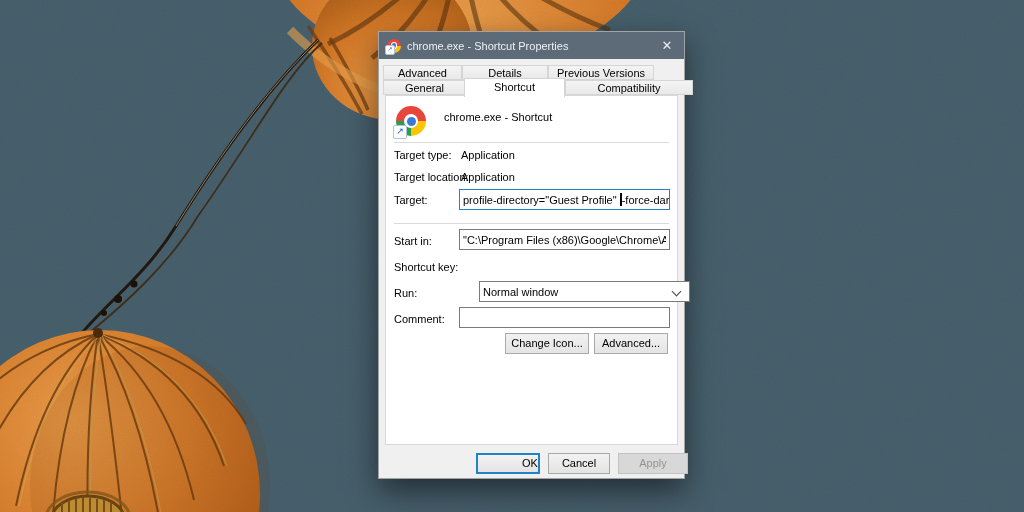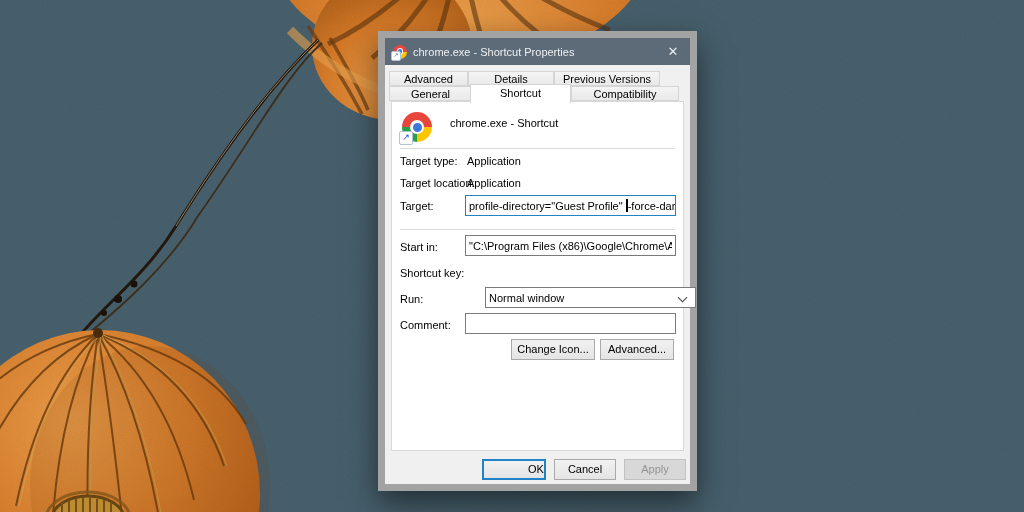--- a/index.html
+++ b/index.html
@@ -2,21 +2,21 @@
 <html><head>
 <meta charset="utf-8">
 <style>
   html,body{margin:0;padding:0;}
   #stage{position:relative;width:1024px;height:512px;overflow:hidden;background:#4a6471;
          font-family:"Liberation Sans", sans-serif;-webkit-font-smoothing:antialiased;}
   .bg{position:absolute;left:0;top:0;z-index:0;}
 
   
   .dialog{position:absolute;left:378px;top:31px;width:305px;height:446px;z-index:5;
-          background:#f0f0f0;border:7px solid #a3a3a3;box-shadow:0 12px 28px rgba(0,0,0,.5);
+          background:#f0f0f0;border:1px solid #a3a3a3;box-shadow:0 12px 28px rgba(0,0,0,.5);
           font-size:11px;color:#000;}
   .titlebar{position:absolute;left:0;top:0;right:0;height:27px;background:#5d6a77;
             display:flex;align-items:center;padding-left:8px;box-sizing:border-box;}
   .titlebar .title{color:#eef1f4;font-size:11px;margin-left:6px;}
   .close-btn{position:absolute;right:0;top:0;width:34px;height:27px;color:#e8edf2;
              font-size:13px;text-align:center;line-height:27px;cursor:default;}
 
   
   .chrome{position:relative;border-radius:50%;
           background:conic-gradient(from -90deg,#e8453c 0 180deg,#fdc500 0 270deg,#28a04b 0 360deg);}
@@ -159,21 +159,21 @@
     <span class="title">chrome.exe - Shortcut Properties</span>
     <span class="close-btn">✕</span>
   </div>
 
   <div class="tab" style="left:4px;top:33px;width:79px;">Advanced</div>
   <div class="tab" style="left:83px;top:33px;width:86px;">Details</div>
   <div class="tab" style="left:169px;top:33px;width:106px;">Previous Versions</div>
 
   <div class="tab" style="left:4px;top:48px;width:83px;">General</div>
   <div class="tab active" style="left:85px;width:101px;">Shortcut</div>
-  <div class="tab" style="left:186px;top:48px;width:108px;">Compatibility</div>
+  <div class="tab" style="left:186px;top:48px;width:128px;">Compatibility</div>
 
   <div class="page">
     <span class="chrome big">
       <span class="sc-arrow">↗</span>
     </span>
     <span class="lbl" style="left:58px;top:15px;">chrome.exe - Shortcut</span>
 
     <div class="divider" style="top:46px;"></div>
 
     <span class="lbl" style="top:53px;">Target type:</span>
@@ -202,16 +202,16 @@
 
     <span class="lbl" style="top:217px;">Comment:</span>
     <input class="textbox" style="top: 211px;" value="">
 
     <div class="btn" style="left:119px;top:237px;width:84px;">Change Icon...</div>
     <div class="btn" style="left:208px;top:237px;width:74px;">Advanced...</div>
   </div>
 
   <div class="btn ok" style="left:97px;top:421px;width:64px;padding-left:44px;">OK</div>
   <div class="btn" style="left:169px;top:421px;width:62px;">Cancel</div>
-  <div class="btn disabled" style="left:239px;top:421px;width:62px;">Apply</div>
+  <div class="btn disabled" style="left:239px;top:421px;width:70px;">Apply</div>
 </div>
 
 </div>
 
 </body></html>

